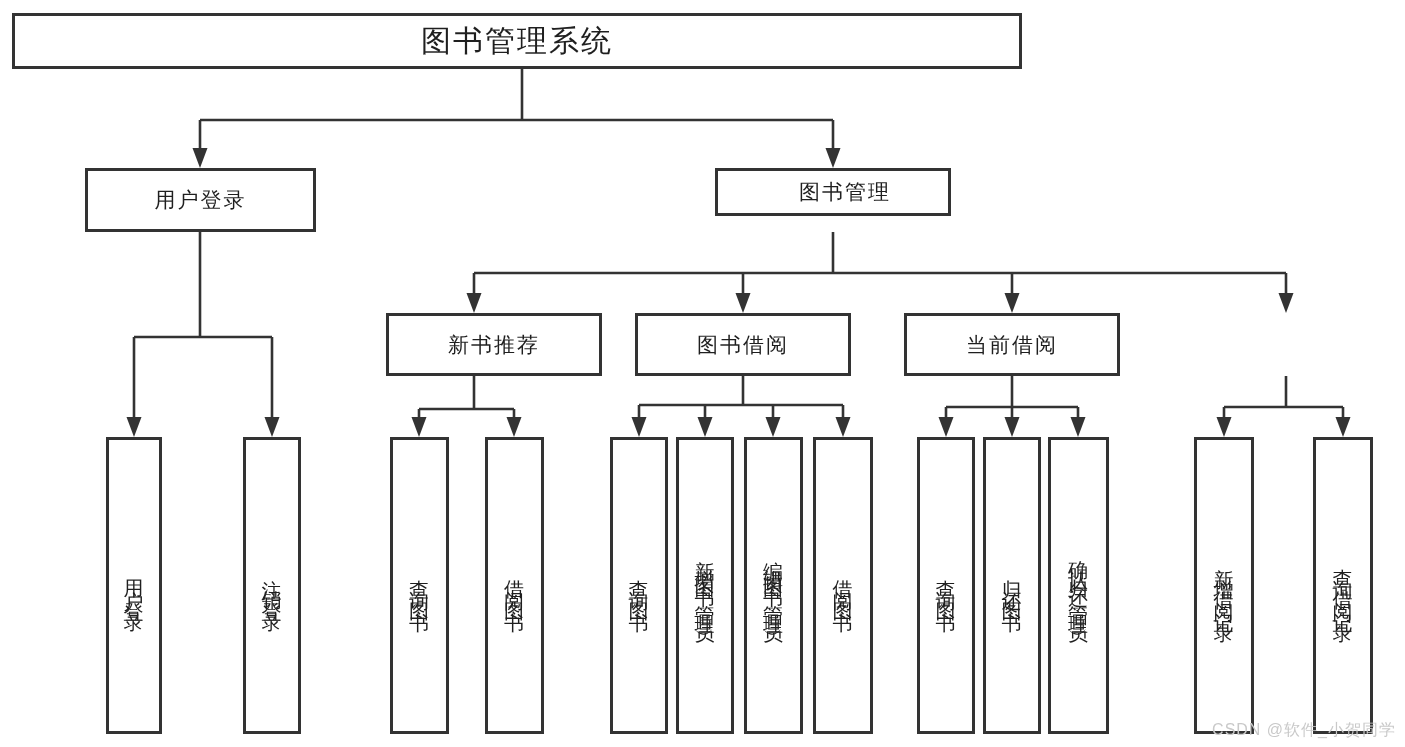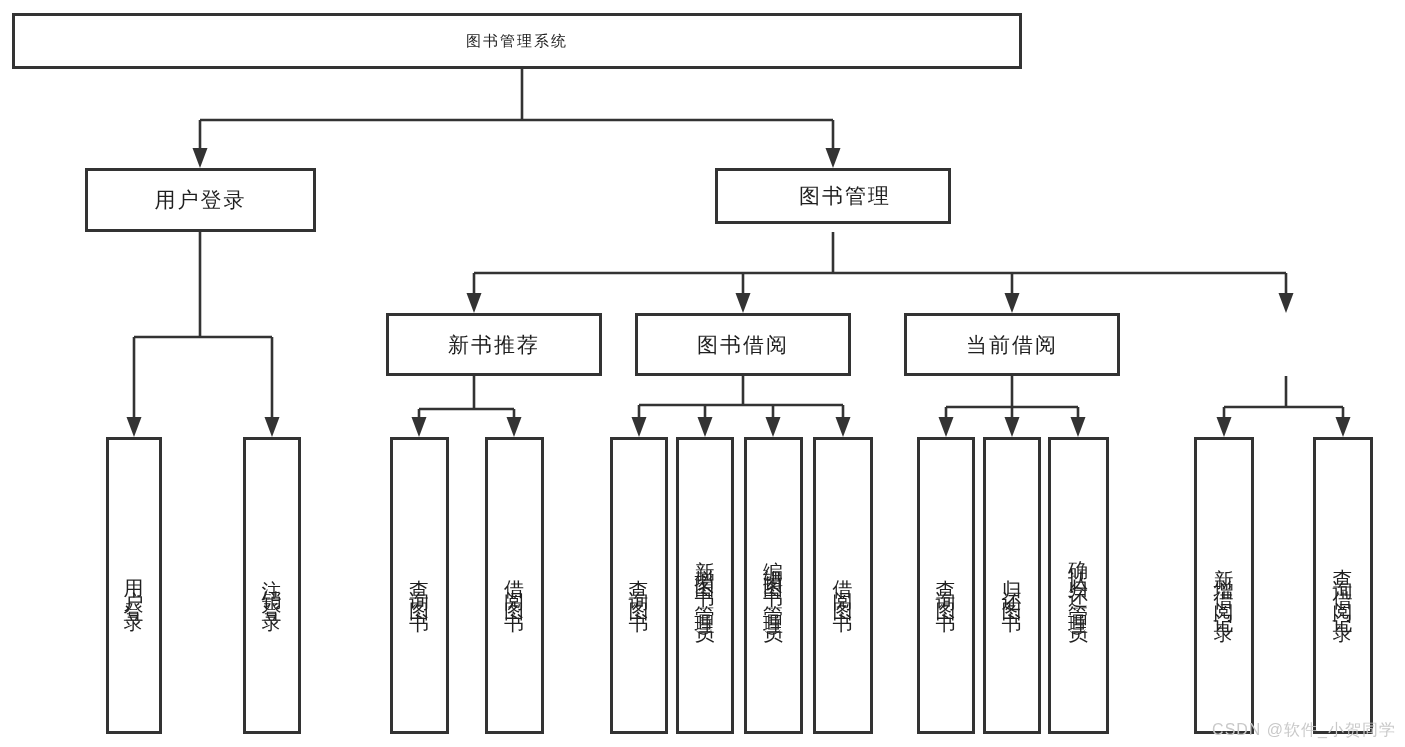--- a/index.html
+++ b/index.html
@@ -27,21 +27,21 @@
     position: absolute;
     background: #ffffff;
     border: 3px solid var(--line, #333333);
     display: flex;
     align-items: center;
     justify-content: center;
     color: var(--text, #1f1f1f);
     z-index: 2;
   }
   .hbox { font-size: 21px; letter-spacing: 2px; }
-  .hbox.title { font-size: 15px; }
+  .hbox.title { font-size: 30px; }
   .vbox span {
     writing-mode: vertical-rl;
     text-orientation: mixed;
     font-size: 20px;
     letter-spacing: 11px;
     line-height: 1;
     white-space: nowrap;
   }
   .vbox.tight span { letter-spacing: 9px; }
 
@@ -119,21 +119,21 @@
     <path class="wire" d="M1224,407 H1343"></path>
     <path class="wire" d="M1224,407 V419"></path>
     <path class="arrow" d="M1224,437 L1216.5,417 H1231.5 Z"></path>
     <path class="wire" d="M1343,407 V419"></path>
     <path class="arrow" d="M1343,437 L1335.5,417 H1350.5 Z"></path>
   </svg>
 
   <div class="box hbox title" style="left:12px; top:13px; width:1010px; height:56px;">图书管理系统</div>
 
   <div class="box hbox" style="left:85px; top:168px; width:231px; height:64px;">用户登录</div>
-  <div class="box hbox" style="left:715px; top:168px; width:236px; height:56px;padding-left:24px;">图书管理</div>
+  <div class="box hbox" style="left:715px; top:168px; width:236px; height:48px;padding-left:24px;">图书管理</div>
 
   <div class="box hbox" style="left:386px; top:313px; width:216px; height:63px;">新书推荐</div>
   <div class="box hbox" style="left:635px; top:313px; width:216px; height:63px;">图书借阅</div>
   <div class="box hbox" style="left:904px; top:313px; width:216px; height:63px;">当前借阅</div>
 
   <div class="box vbox" style="left:106px; top:437px; width:56px; height:297px;">
     <span>用户登录</span>
   </div>
   <div class="box vbox" style="left:243px; top:437px; width:58px; height:297px;">
     <span>注销登录</span>

